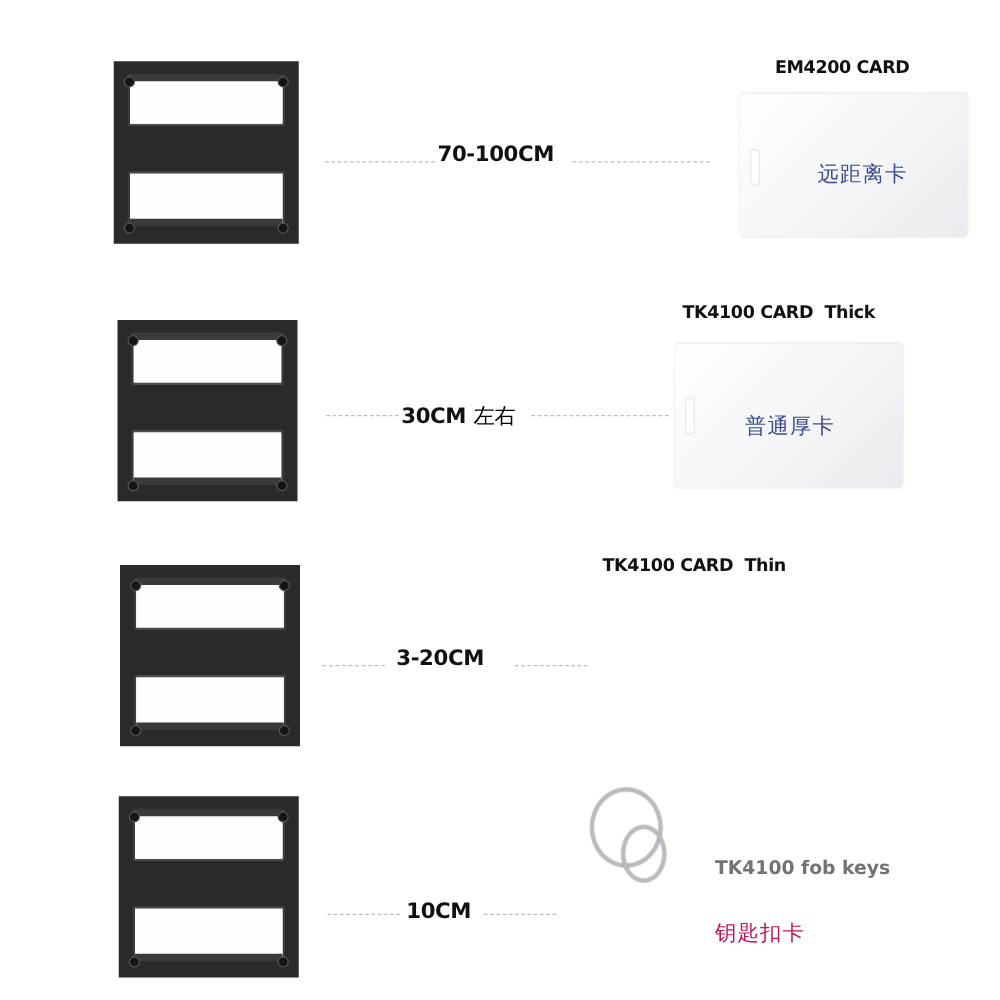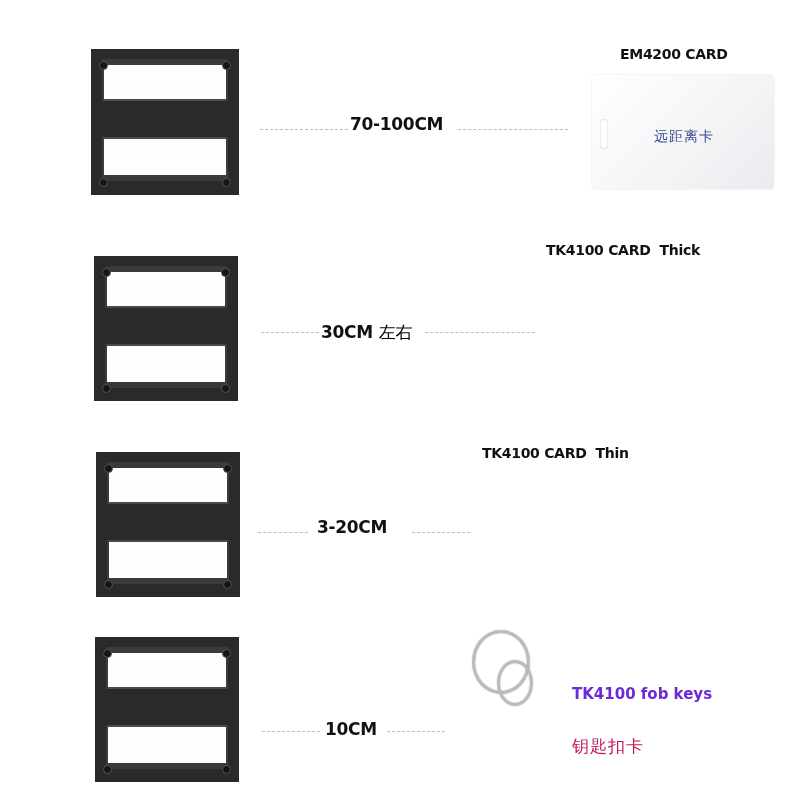--- a/index.html
+++ b/index.html
@@ -30,34 +30,34 @@
 
   
   .ctitle { position: absolute; font-family: "DejaVu Sans", sans-serif; font-weight: bold;
             font-size: 14px; color: #111; white-space: pre; letter-spacing: -0.3px; }
 
   
   .card { position: absolute; background: linear-gradient(135deg, #ffffff 0%, #f3f4f6 60%, #e9ebee 100%);
           border-radius: 4px; box-shadow: 0 0 2px rgba(0,0,0,0.15); }
   .card .slot { position: absolute; width: 8px; height: 30px; border-radius: 4px; background: #ffffff;
                 box-shadow: inset 0 0 2px rgba(0,0,0,0.25); }
-  .card .cn { position: absolute; font-size: 14px; color: #3c4c8e; white-space: nowrap;
+  .card .cn { position: absolute; font-size: 17px; color: #3c4c8e; white-space: nowrap;
               font-family: Liberation Sans, sans-serif; letter-spacing: 1px; }
   .card.thin { background: linear-gradient(135deg, #e9f1f2 0%, #dfe9eb 100%); }
 
   
   .fob-ring { position: absolute; border-radius: 50%; border: 3px solid #b9bbbf;
               box-shadow: inset 0 0 1px #777, 0 0 1px #777; }
   .fob-body { position: absolute; width: 72px; height: 92px; background: radial-gradient(ellipse at 40% 40%, #3d7bd6 0%, #2a62c0 60%, #1f4fa3 100%);
               border-radius: 50% 50% 48% 48% / 40% 40% 60% 60%; }
   .fob-body .hole { position: absolute; left: 26px; top: 6px; width: 20px; height: 10px; background: #fff;
                     border-radius: 50%; }
   .fob-body .num { position: absolute; left: 10px; top: 46px; width: 52px; font-size: 8px; color: #8fb2e8;
                    text-align: center; font-family: "DejaVu Sans Mono", monospace; letter-spacing: -0.5px; }
-  .fob-title { position: absolute; font-weight: bold; font-size: 15px; color: #6d28d9; white-space: nowrap;
+  .fob-title { position: absolute; font-weight: bold; font-size: 15px; color: #737373; white-space: nowrap;
                font-family: "DejaVu Sans", sans-serif; }
   .fob-cn { position: absolute; font-size: 17px; color: #be185d; white-space: nowrap;
             font-family: "DejaVu Sans", sans-serif; letter-spacing: 1px; }
 </style>
 </head>
 <body>
 
 <div class="row" style="top:0;height:200px;">
   <div class="reader" style="left:91px;top:49px;width:148px;">
     <div class="win top"></div>
@@ -87,20 +87,24 @@
     <div class="screw" style="right:8px;top:12px;"></div>
     <div class="screw" style="left:8px;bottom:8px;"></div>
     <div class="screw" style="right:8px;bottom:8px;"></div>
   </div>
   <div class="dash" style="left:261px;width:58px;top:132px;"></div>
   <div class="dist" style="left:321px;top:121px;">
     <span>30CM</span><span class="cn">左右</span>
   </div>
   <div class="dash" style="left:425px;width:110px;top:132px;"></div>
   <div class="ctitle" style="left:546px;top:42px;">TK4100 CARD  Thick</div>
+  <div class="card" style="left:540px;top:75px;width:182px;height:115px;">
+    <div class="slot" style="left:8px;top:43px;"></div>
+    <div class="cn" style="left:56px;top:54px;">普通厚卡</div>
+  </div>
 </div>
 
 <div class="row" style="top:410px;height:200px;">
   <div class="reader" style="left:96px;top:42px;width:144px;height:145px;">
     <div class="win top"></div>
     <div class="win bot"></div>
     <div class="screw" style="left:8px;top:12px;"></div>
     <div class="screw" style="right:8px;top:12px;"></div>
     <div class="screw" style="left:8px;bottom:8px;"></div>
     <div class="screw" style="right:8px;bottom:8px;"></div>

